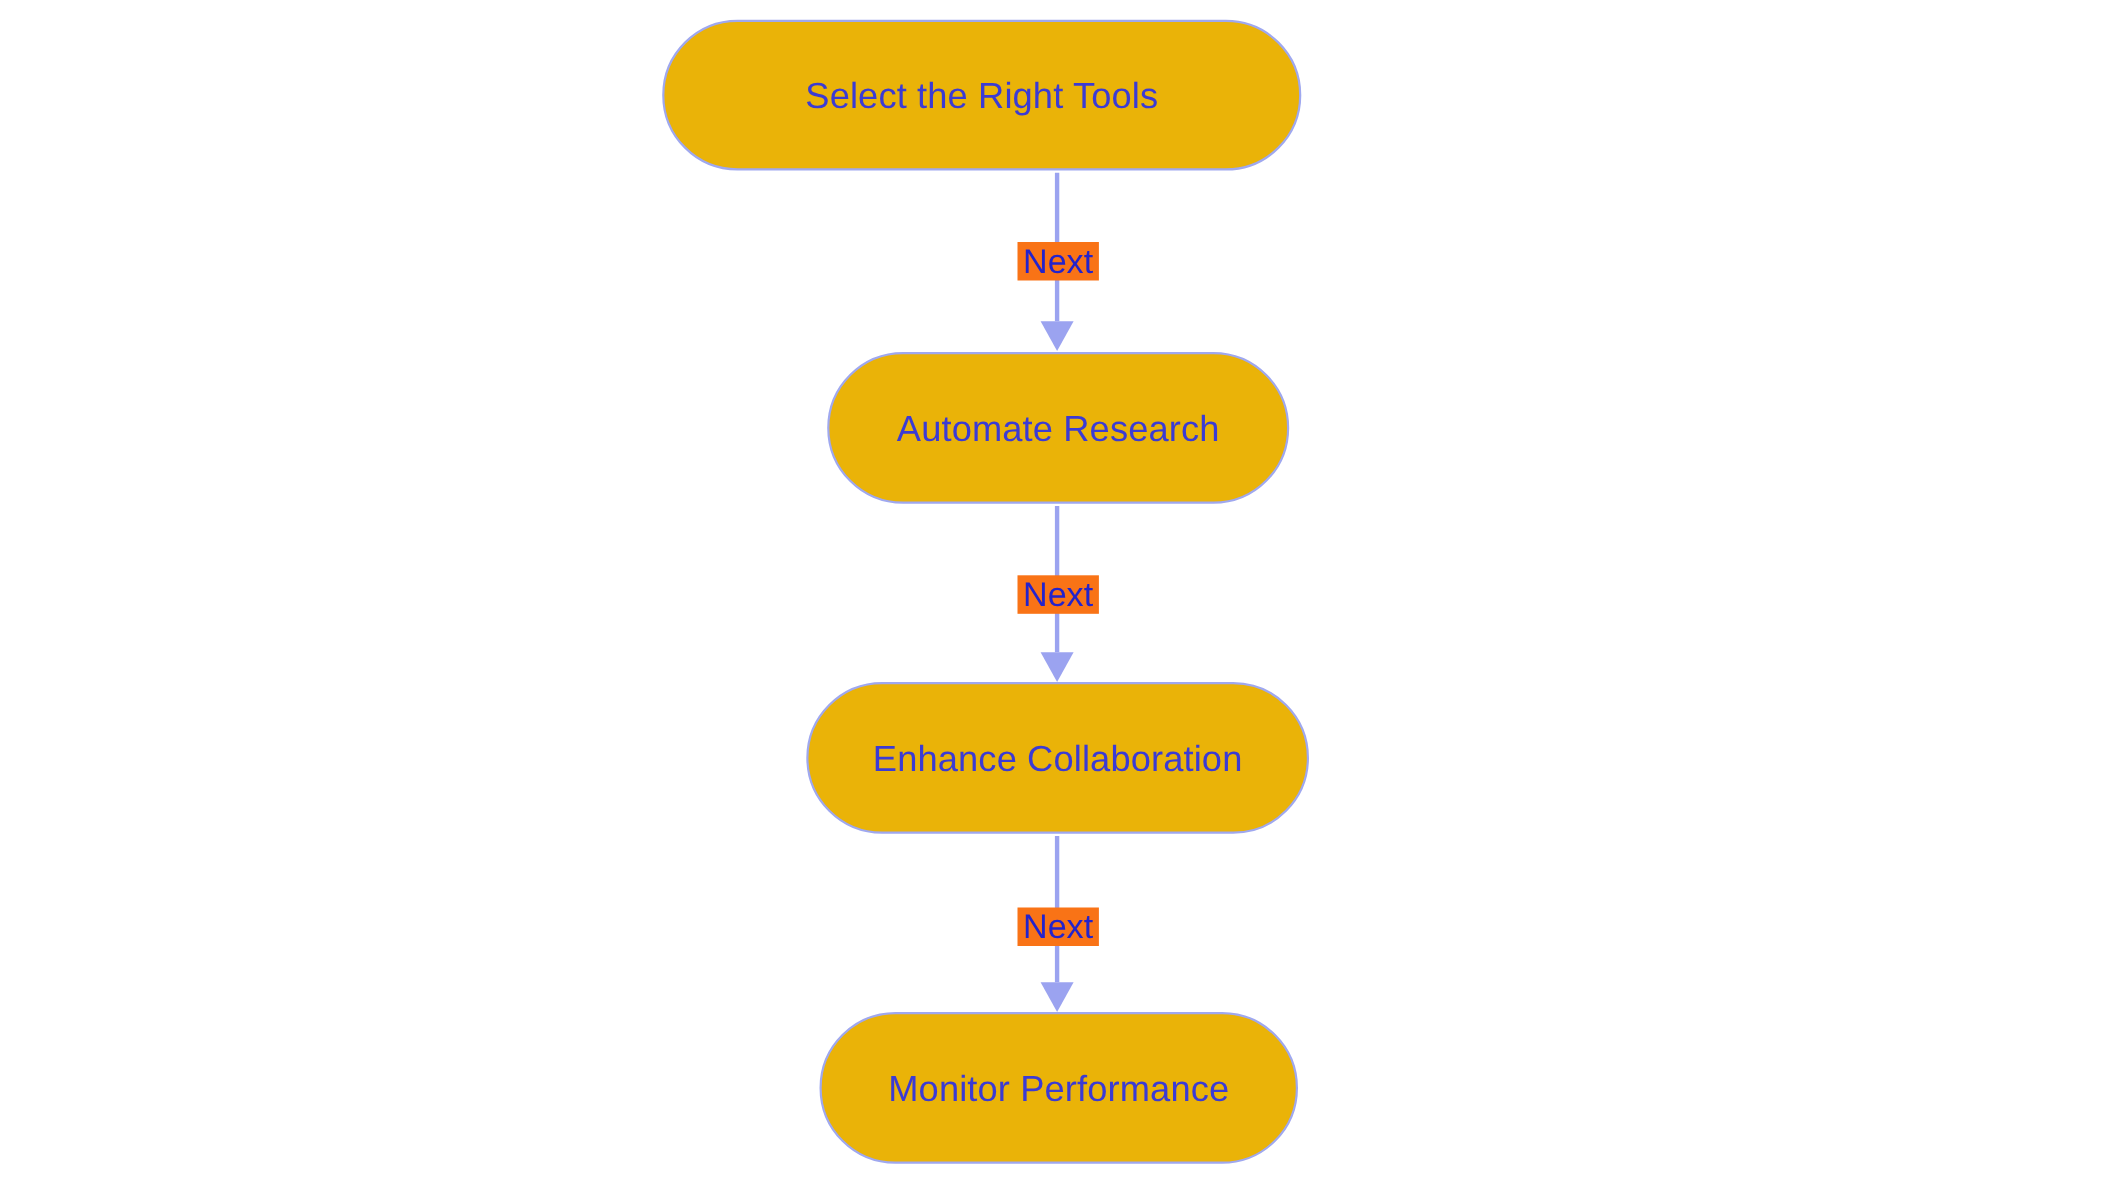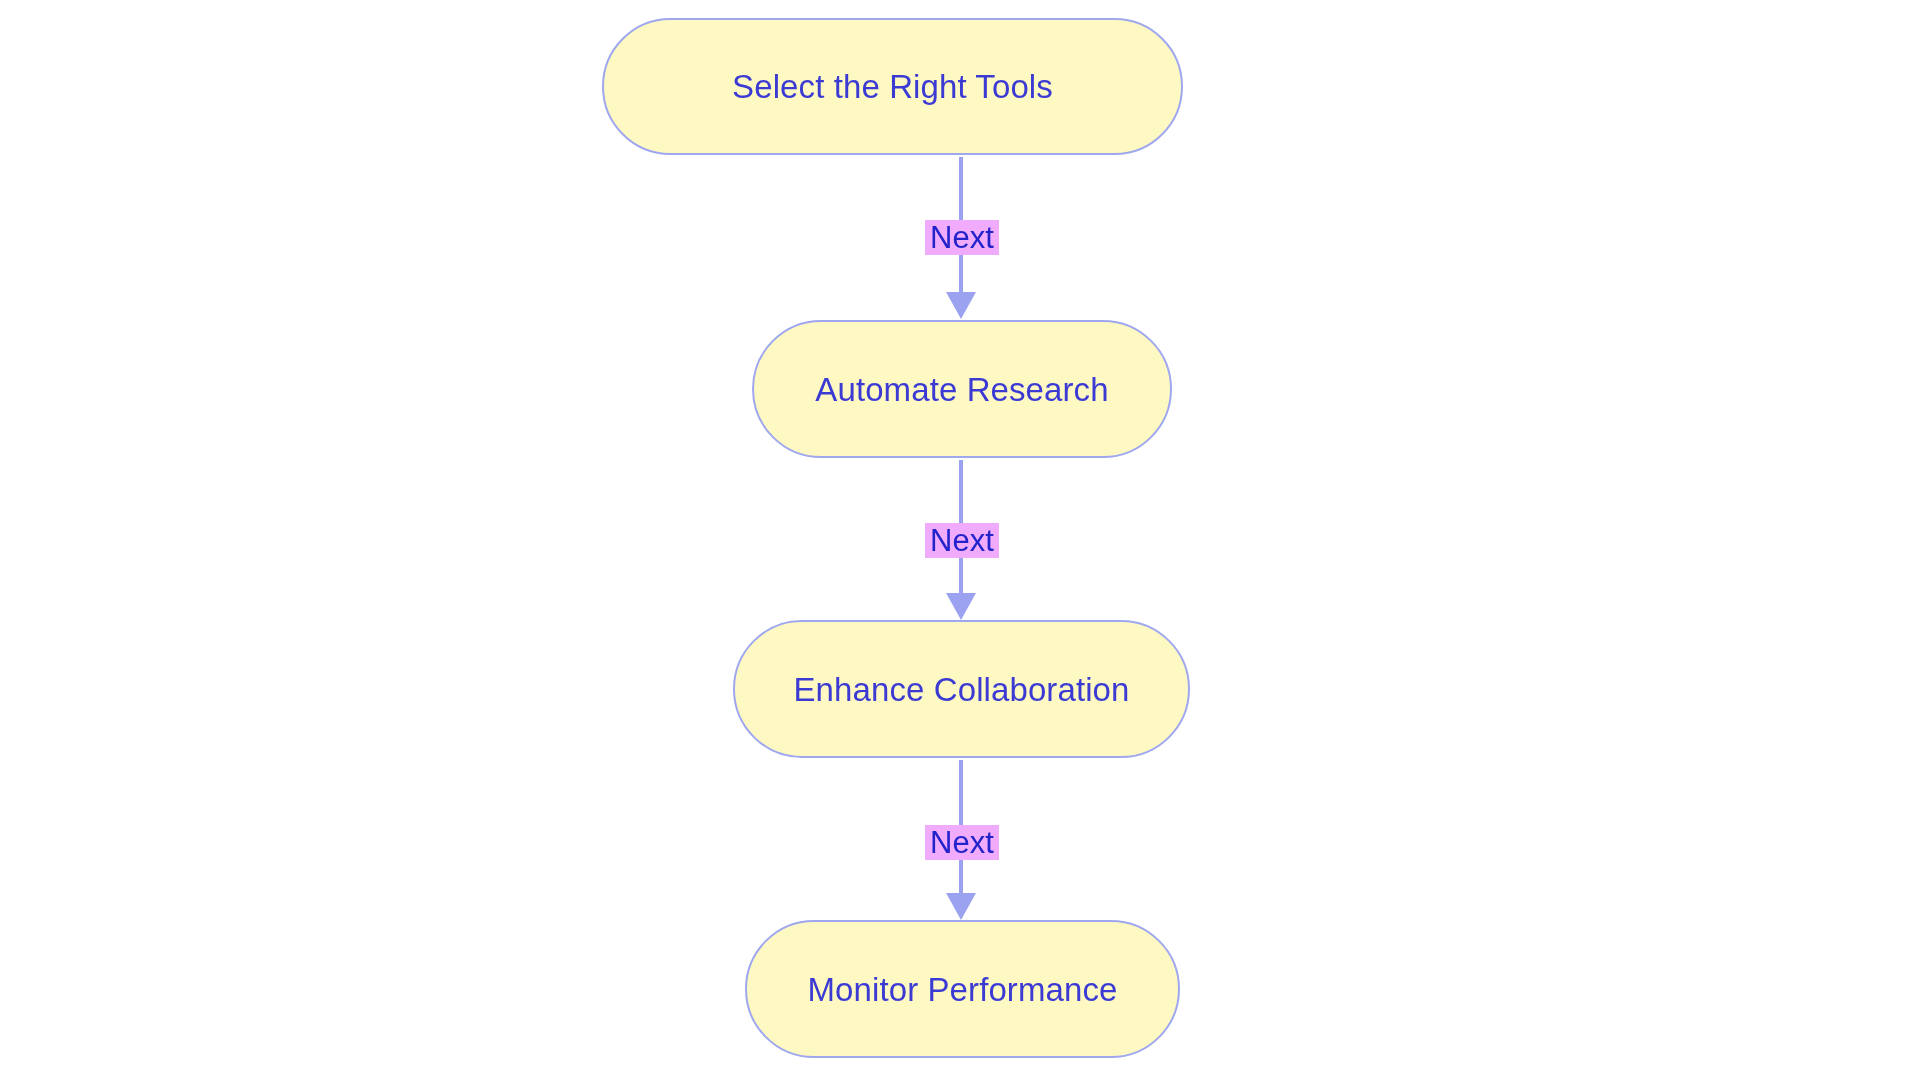--- a/index.html
+++ b/index.html
@@ -21,21 +21,21 @@
   #flow-svg {
     position: absolute;
     left: 0;
     top: 0;
     width: 1920px;
     height: 1083px;
   }
   .node-shape {
     position: absolute;
     box-sizing: border-box;
-    background: #fef9c3;
+    background: #eab308;
     border: 2px solid #9fa8ef;
     border-radius: 999px;
     display: flex;
     align-items: center;
     justify-content: center;
   }
   .node-label {
     color: #3b3bd4;
     font-size: 33px;
     font-weight: 400;
@@ -44,21 +44,21 @@
     line-height: 1;
     font-family: "Liberation Sans", "DejaVu Sans", sans-serif;
   }
   .edge-label {
     position: absolute;
     color: #2323cc;
     font-size: 31px;
     font-weight: 400;
     line-height: 1;
     white-space: nowrap;
-    background: #f0abfc;
+    background: #f97316;
     padding: 2px 5px;
     font-family: "Liberation Sans", "DejaVu Sans", sans-serif;
   }
 </style>
 </head>
 <body>
 
 <div id="canvas">
 
   <svg id="flow-svg" viewBox="0 0 1920 1083" xmlns="http://www.w3.org/2000/svg">

